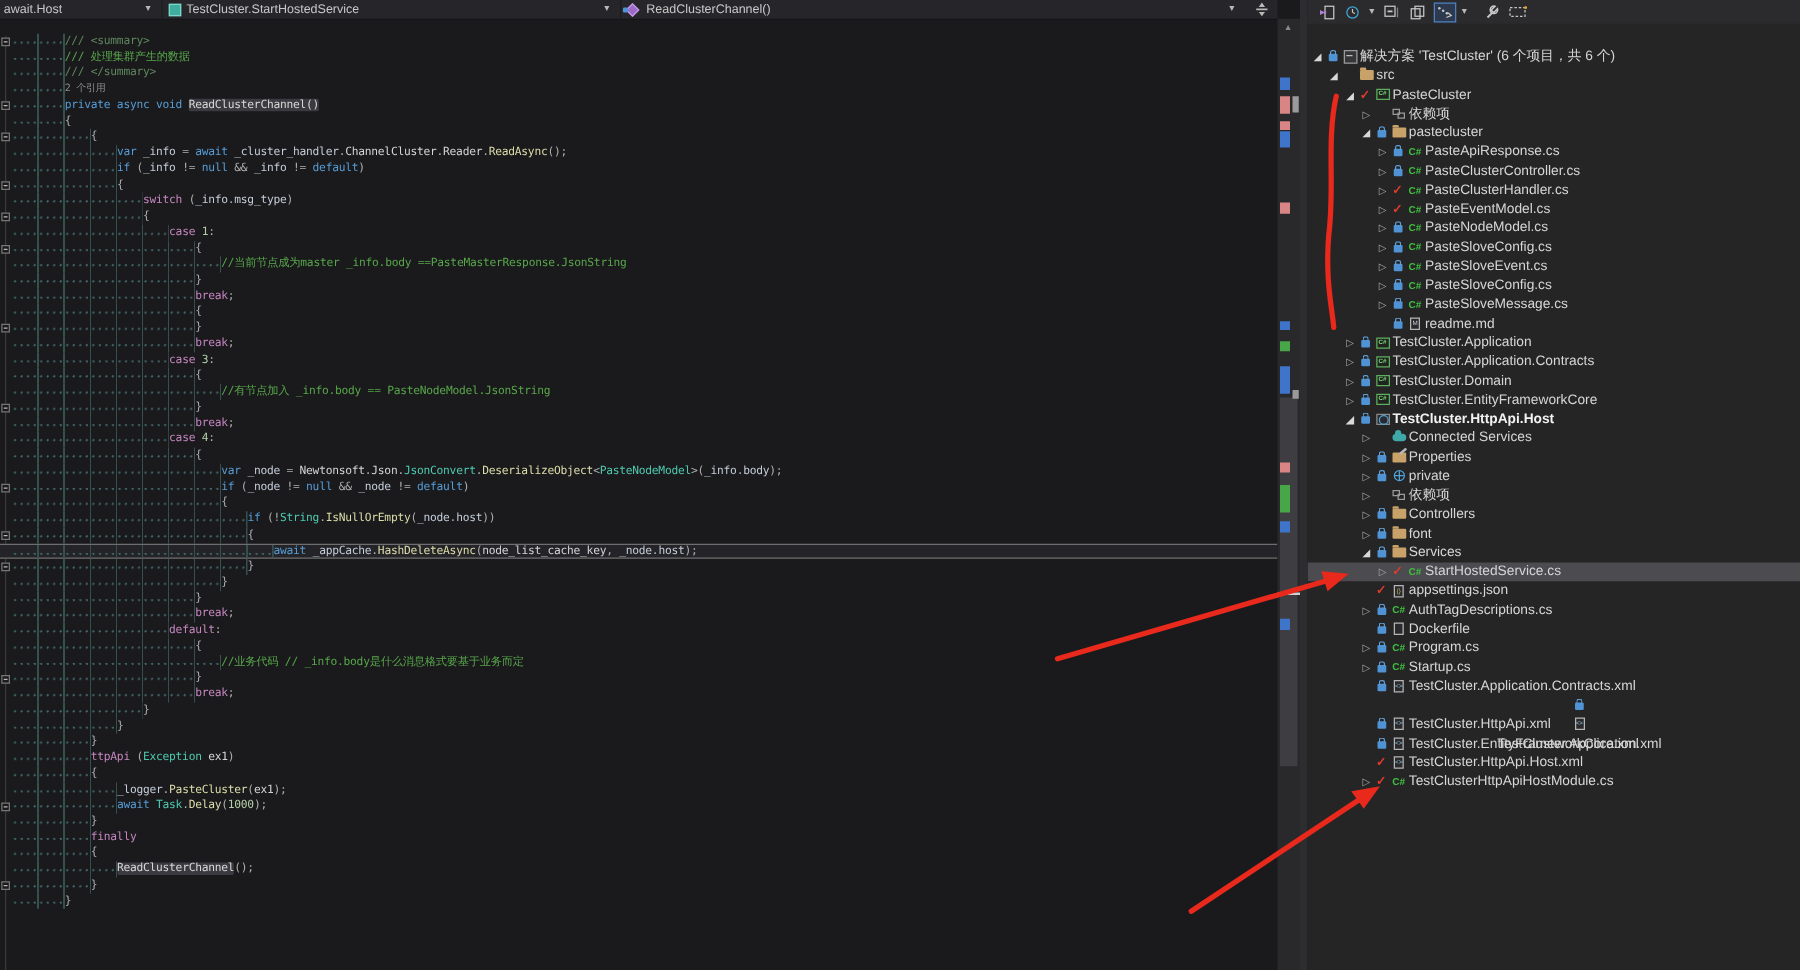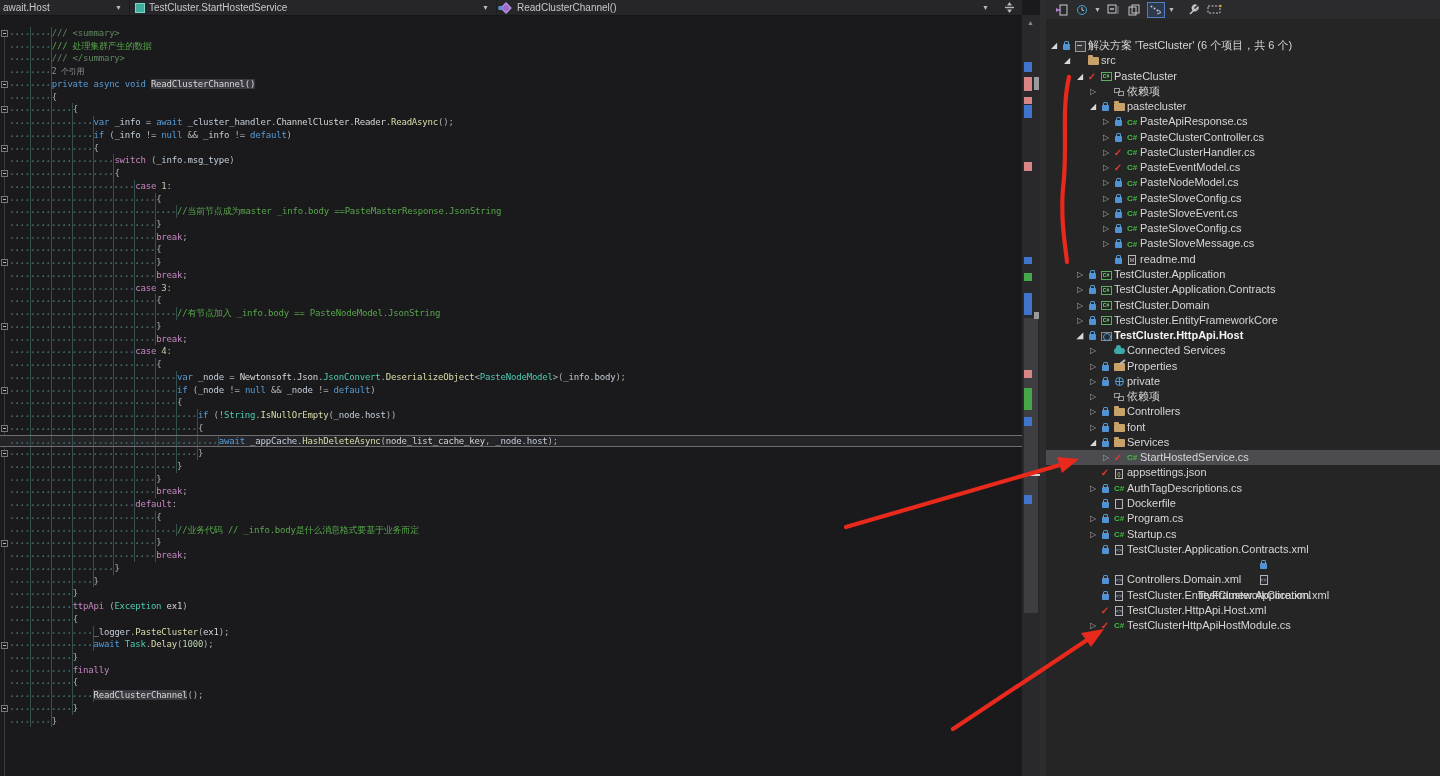--- a/index.html
+++ b/index.html
@@ -483,21 +483,21 @@
         <div class="trow" style="padding-left: 41px; flex-direction: column;">
           <span class="slot exp-c"></span>
           <span class="slot"><span class="mk-lock"></span></span>
           <span class="islot"><span class="ti ti-xml">&lt;&gt;</span></span>
           <span>TestCluster.Application.xml</span>
         </div>
         <div class="trow" style="padding-left: 41px;">
           <span class="slot exp-c"></span>
           <span class="slot"><span class="mk-lock"></span></span>
           <span class="islot"><span class="ti ti-xml">&lt;&gt;</span></span>
-          <span>Controllers.Domain.xml</span>
+          <span>TestCluster.HttpApi.xml</span>
         </div>
         <div class="trow" style="padding-left: 41px;">
           <span class="slot exp-c"></span>
           <span class="slot"><span class="mk-lock"></span></span>
           <span class="islot"><span class="ti ti-xml">&lt;&gt;</span></span>
           <span>TestCluster.EntityFrameworkCore.xml</span>
         </div>
         <div class="trow" style="padding-left: 41px;">
           <span class="slot exp-c"></span>
           <span class="slot mk-check">✓</span>

